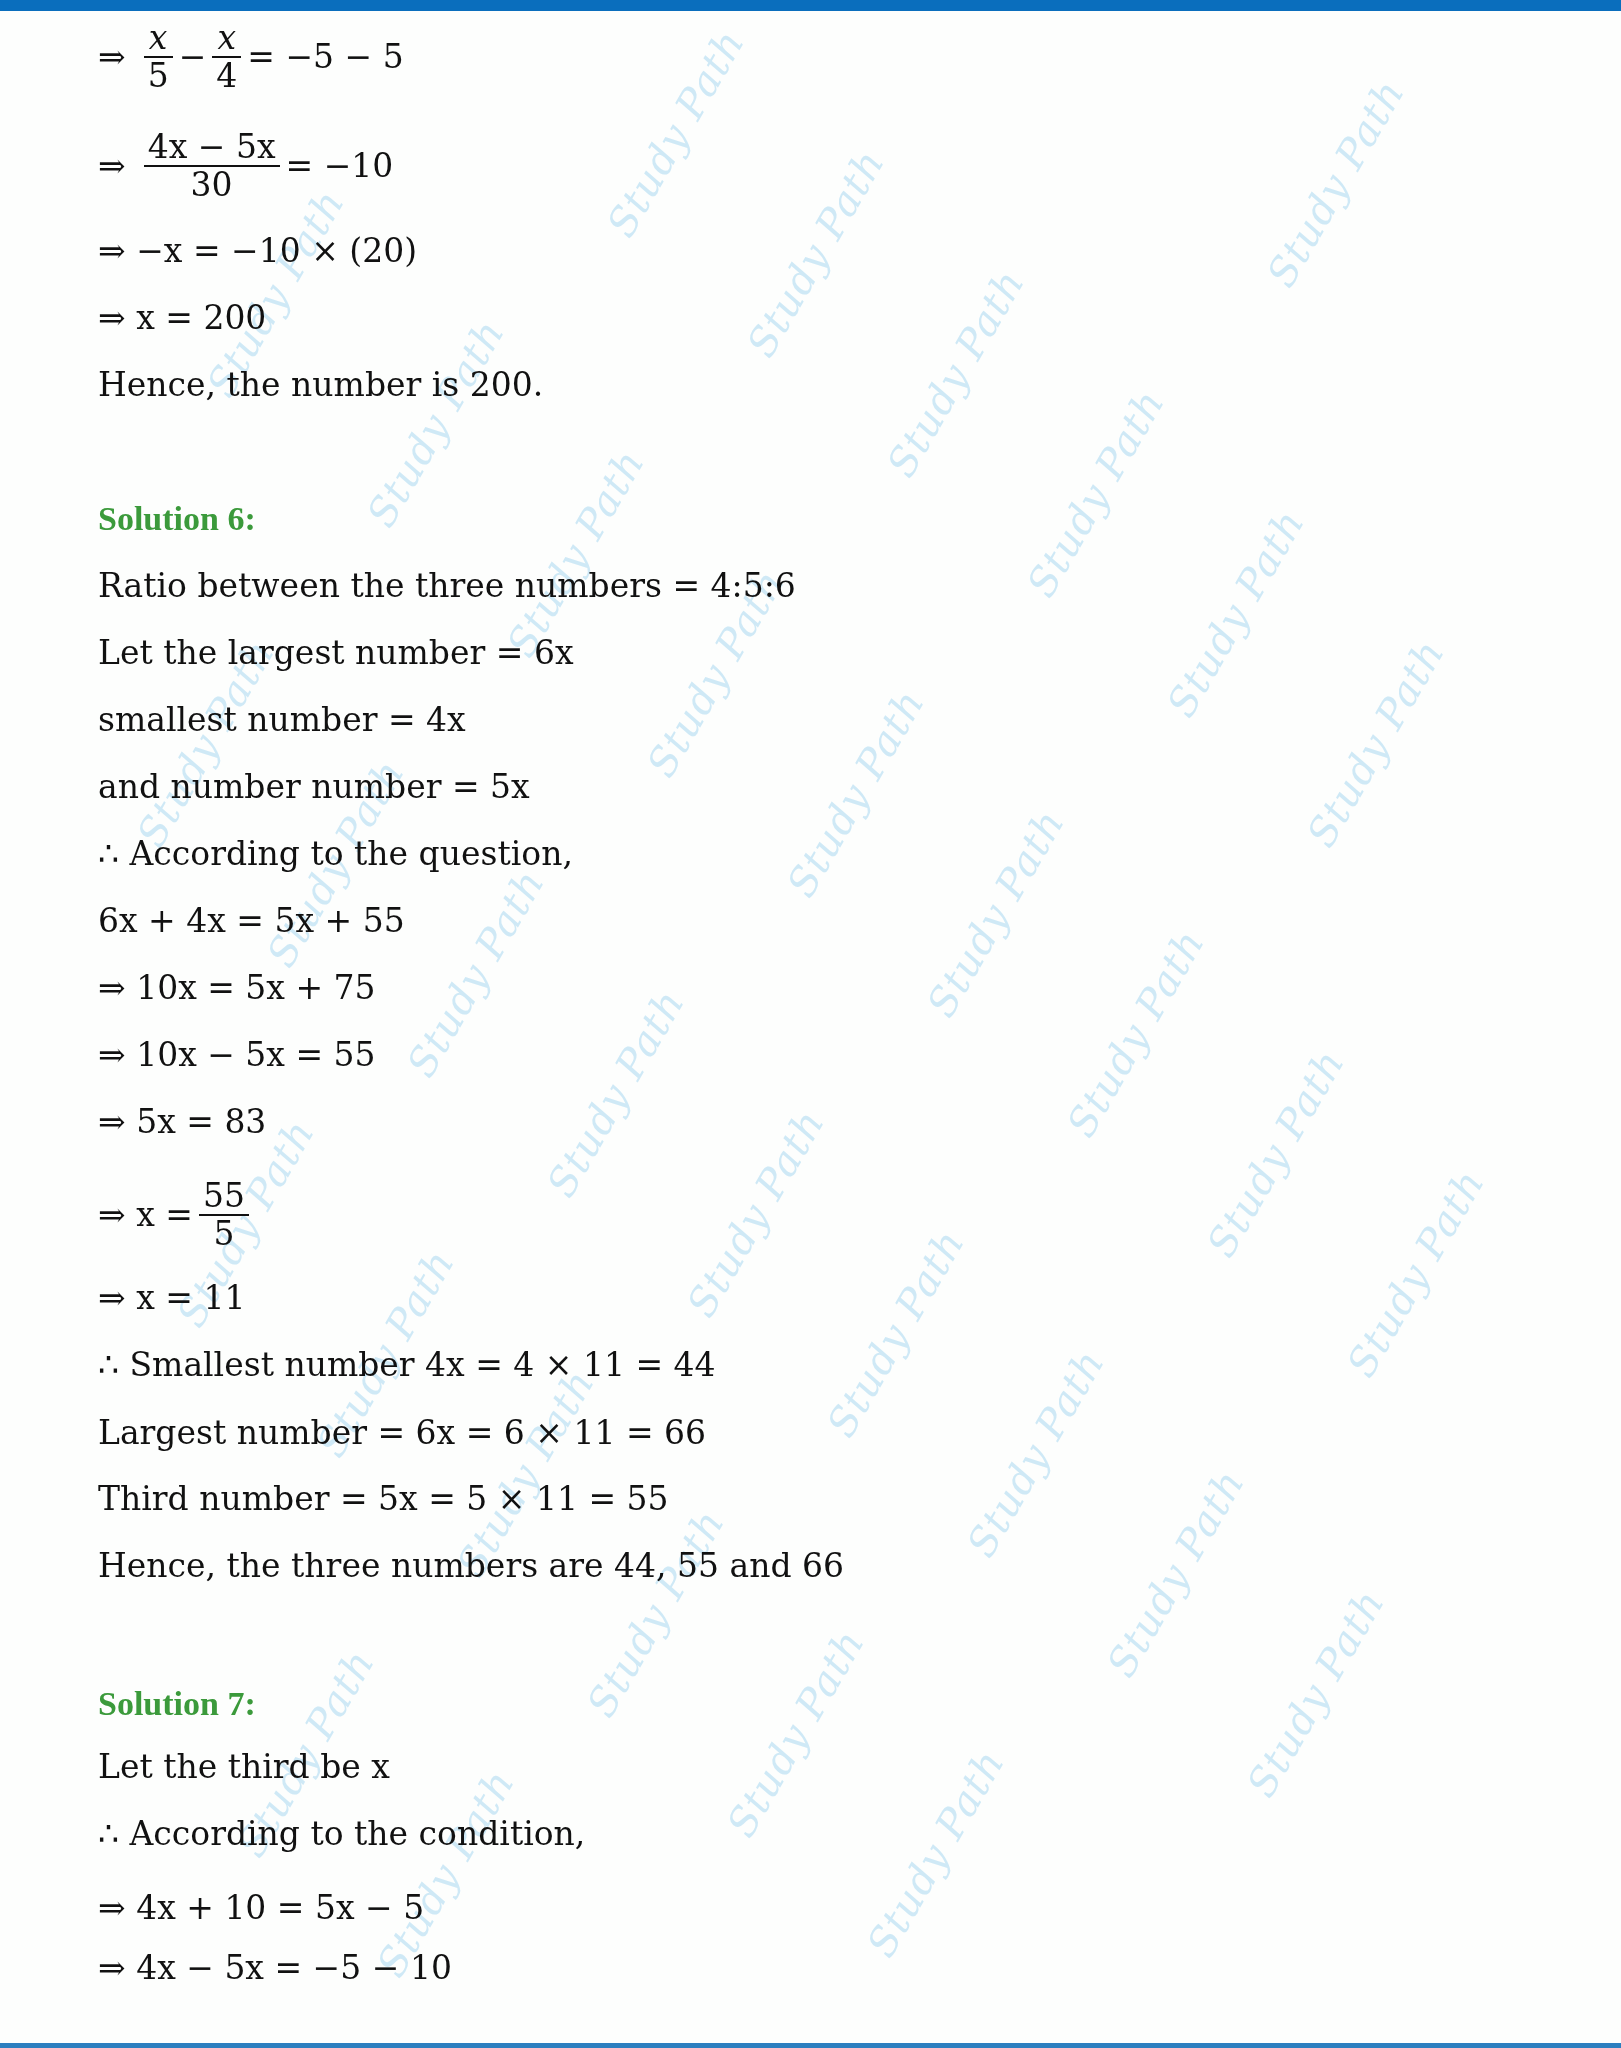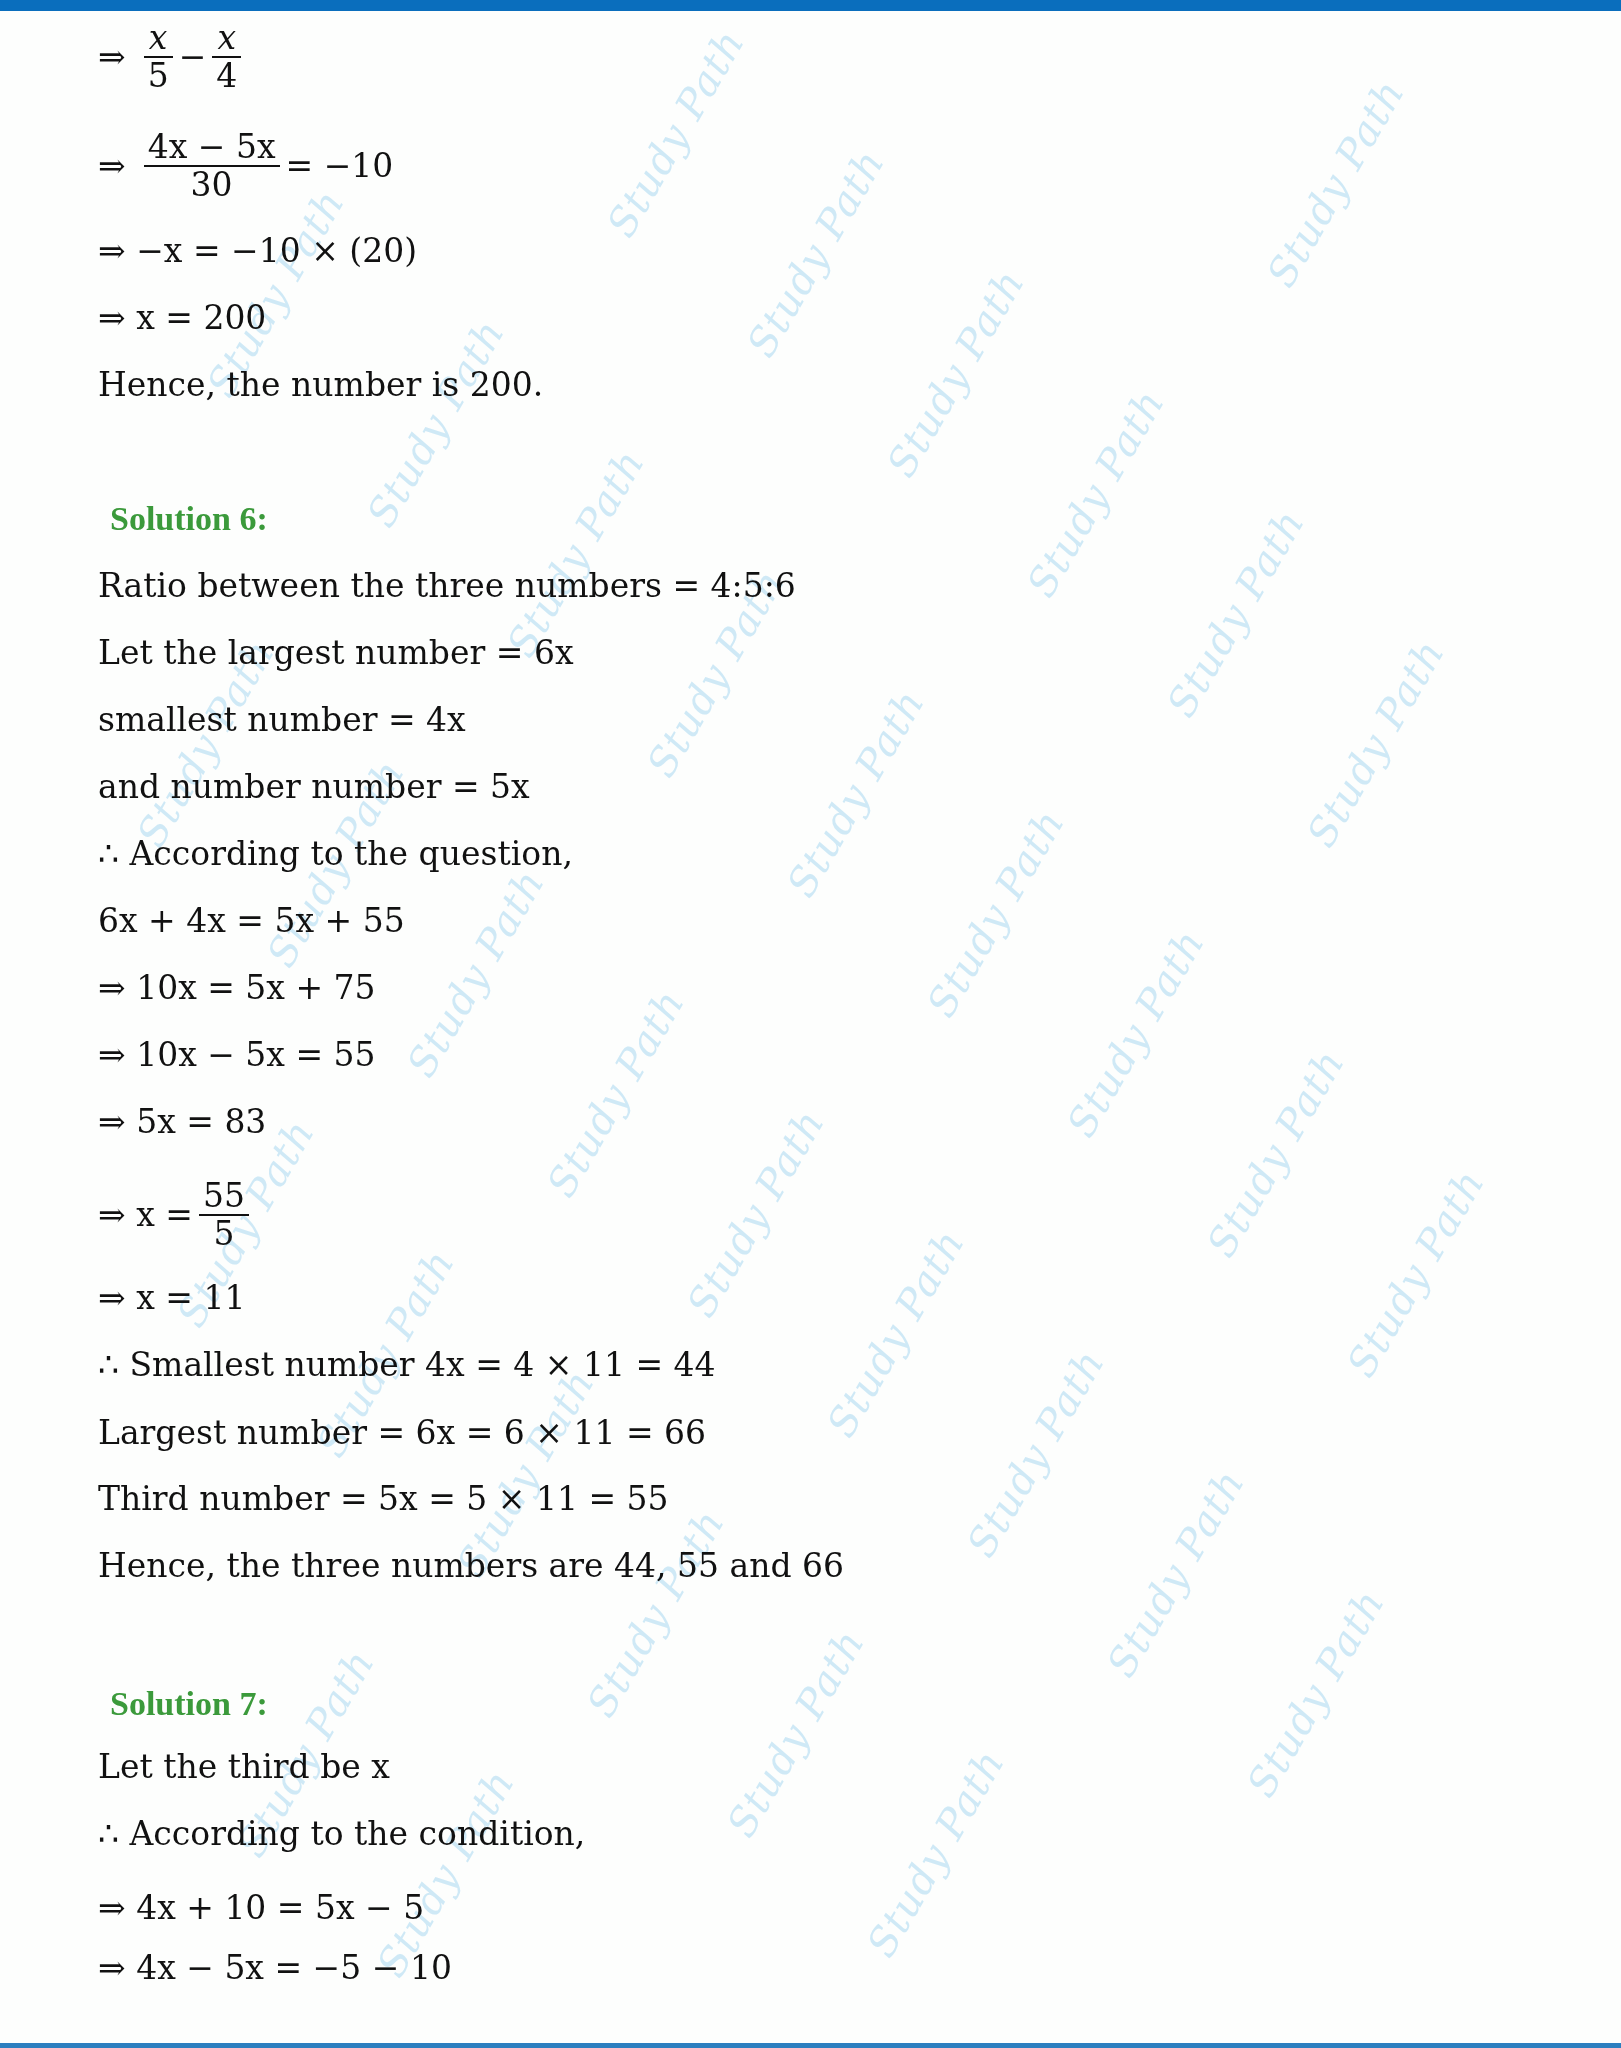--- a/index.html
+++ b/index.html
@@ -17,21 +17,21 @@
     position: absolute; font-family: "DejaVu Serif", serif; font-style: italic;
     font-size: 40px; color: #cfe9f6; transform: rotate(-60deg); transform-origin: center;
     white-space: nowrap; letter-spacing: 1px;
   }
 
   .line {
     position: absolute; left: 98px; height: 60px; line-height: 60px;
     font-size: 33px; white-space: nowrap; z-index: 1;
     display: flex; align-items: center;
   }
-  .heading { color: #3b9a3b; font-weight: bold; font-family: "Liberation Serif", serif; font-size: 34px; margin-left: 12px; }
+  .heading { color: #3b9a3b; font-weight: bold; font-family: "Liberation Serif", serif; font-size: 34px; }
   .m { font-style: italic; }
   .arrow { margin-right: 12px; }
   .frac { display: inline-flex; flex-direction: column; align-items: center; margin: 0 6px; vertical-align: middle; }
   .frac .num, .frac .den { line-height: 36px; font-size: 33px; padding: 0 4px; }
   .frac .bar { width: 100%; height: 2px; background: #111; }
   .frac-line { height: 110px; line-height: 110px; }
 </style>
 </head>
 <body>
 
@@ -79,20 +79,21 @@
     <span class="num m">x</span>
     <span class="bar"></span>
     <span class="den">5</span>
   </span>
   <span>−</span>
   <span class="frac">
     <span class="num m">x</span>
     <span class="bar"></span>
     <span class="den">4</span>
   </span>
+  <span>= −5 − 5</span>
 </div>
 
 <div class="line frac-line" style="top:111px">
   <span class="arrow">⇒</span>
   <span class="frac">
     <span class="num">4x − 5x</span>
     <span class="bar"></span>
     <span class="den">30</span>
   </span>
   <span>= −10</span>

